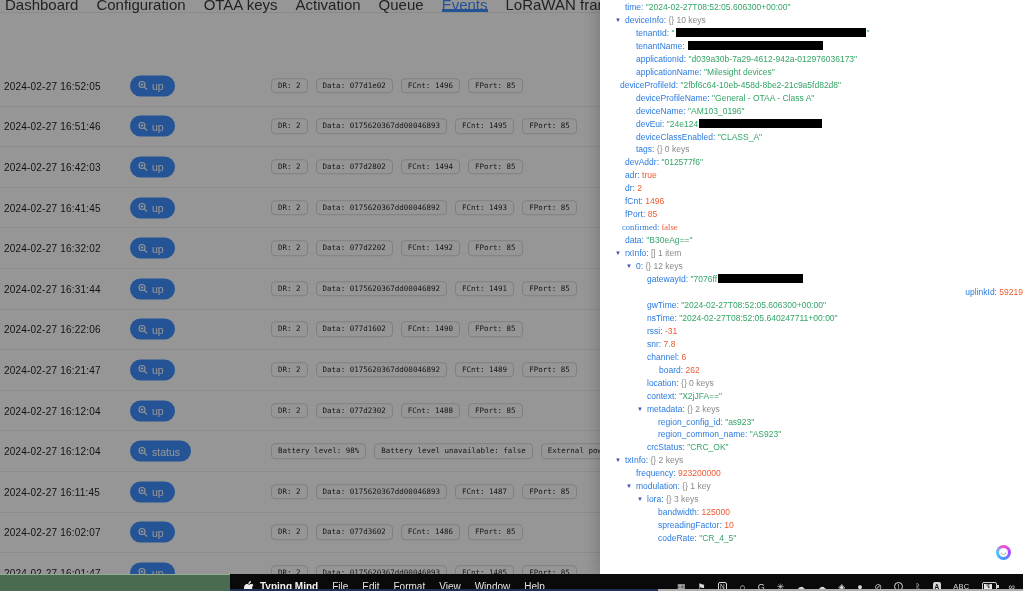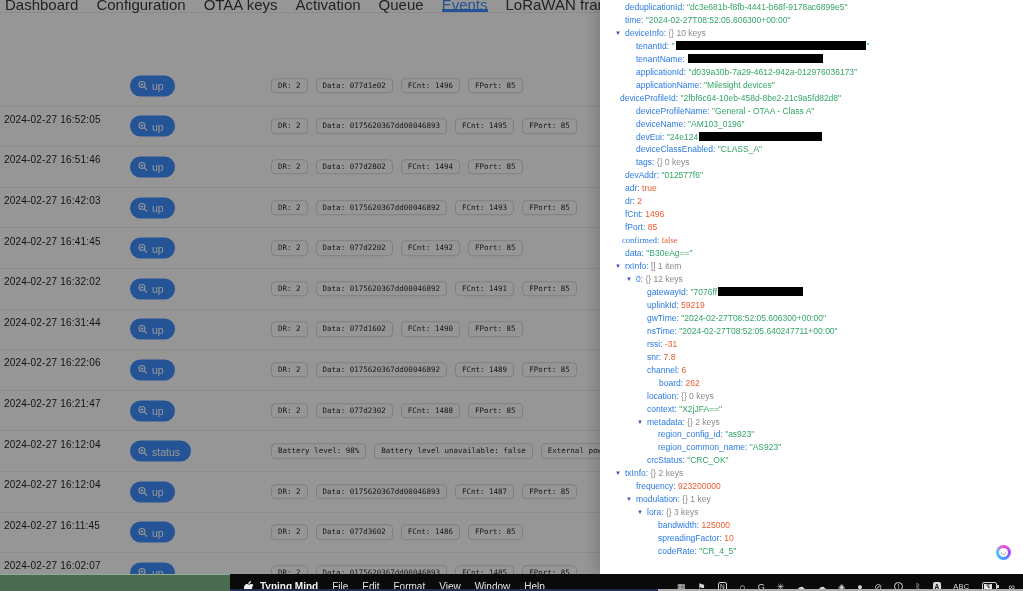--- a/index.html
+++ b/index.html
@@ -8,21 +8,21 @@
           font-family:"Liberation Sans",sans-serif;-webkit-font-smoothing:antialiased;}
   
   .tabbar{position:absolute;top:0;left:0;width:600px;height:12px;border-bottom:1px solid #ececec;
           padding-left:5px;white-space:nowrap;}
   .tab{position:relative;display:inline-block;margin-right:18px;font-size:15px;color:#3a3a3a;top:-4px;cursor:pointer;}
   .tab.active{color:var(--accent);}
   .tab .ink{position:absolute;left:0;right:0;top:13px;height:2.5px;background:var(--accent);display:block;}
   
   .table{position:absolute;top:66px;left:0;width:600px;}
   .row{position:relative;height:39.6px;border-bottom:1px solid var(--rowLine);}
-  .rtime{position:absolute;left:4px;top:50%;transform:translateY(-50%);font-size:10px;color:#1f1f1f;letter-spacing:.2px;margin-top:33px;}
+  .rtime{position:absolute;left:4px;top:50%;transform:translateY(-50%);font-size:10px;color:#1f1f1f;letter-spacing:.2px;}
   .rbtn{position:absolute;left:130px;top:50%;transform:translateY(-50%);display:inline-flex;align-items:center;gap:4px;
         background:var(--accent);color:#fff;border:none;border-radius:11px;height:21px;padding:0 11px 0 8px;
         font-family:"Liberation Sans",sans-serif;font-size:10.5px;cursor:pointer;}
   .rchips{position:absolute;left:271px;top:50%;transform:translateY(-50%);display:flex;gap:8px;}
   .chip{font-family:"DejaVu Sans Mono",monospace;font-size:7.5px;line-height:1;padding:3px 6px;
         border:1px solid var(--chipBorder);border-radius:4px;background:#fff;color:#2b2b2b;white-space:nowrap;}
   
   .mask{position:absolute;top:0;left:0;width:600px;height:574px;background:var(--maskColor);cursor:pointer;}
   
   .drawer{position:absolute;top:0;left:600px;width:423px;height:574px;background:#fff;
@@ -301,21 +301,20 @@
           <span class="chip">FCnt: 1485</span>
           <span class="chip">FPort: 85</span>
         </span>
       </div>
     </div>
 
   <div class="mask"></div>
 
   <div class="drawer">
     <div class="jtree">
-        <div class="jline" style="padding-left: 25px;"><span class="jkey">deduplicationId:</span> <span class="jstr">"dc3e681b-f8fb-4441-b68f-9178ac6899e5"</span></div>
         <div class="jline" style="padding-left: 25px;"><span class="jkey">time:</span> <span class="jstr">"2024-02-27T08:52:05.606300+00:00"</span></div>
         <div class="jline" style="padding-left: 25px;"><span class="jarrow">▼</span><span class="jkey">deviceInfo:</span> <span class="jmeta">{} 10 keys</span></div>
         <div class="jline" style="padding-left: 36px;"><span class="jkey">tenantId:</span> <span class="jstr">"</span><span class="redact" style="width: 190px;"></span><span class="jstr">"</span></div>
         <div class="jline" style="padding-left: 36px;"><span class="jkey">tenantName:</span> <span class="redact" style="width: 135px;"></span></div>
         <div class="jline" style="padding-left: 36px;"><span class="jkey">applicationId:</span> <span class="jstr">"d039a30b-7a29-4612-942a-012976036173"</span></div>
         <div class="jline" style="padding-left: 36px;"><span class="jkey">applicationName:</span> <span class="jstr">"Milesight devices"</span></div>
         <div class="jline" style="padding-left: 20px;"><span class="jkey">deviceProfileId:</span> <span class="jstr">"2fbf6c64-10eb-458d-8be2-21c9a5fd82d8"</span></div>
         <div class="jline" style="padding-left: 36px;"><span class="jkey">deviceProfileName:</span> <span class="jstr">"General - OTAA - Class A"</span></div>
         <div class="jline" style="padding-left: 36px;"><span class="jkey">deviceName:</span> <span class="jstr">"AM103_0196"</span></div>
         <div class="jline" style="padding-left: 36px;"><span class="jkey">devEui:</span> <span class="jstr">"24e124</span><span class="redact" style="width: 123px;"></span></div>
@@ -324,21 +323,21 @@
         <div class="jline" style="padding-left: 25px;"><span class="jkey">devAddr:</span> <span class="jstr">"012577f6"</span></div>
         <div class="jline" style="padding-left: 25px;"><span class="jkey">adr:</span> <span class="jnum">true</span></div>
         <div class="jline" style="padding-left: 25px;"><span class="jkey">dr:</span> <span class="jnum">2</span></div>
         <div class="jline" style="padding-left: 25px;"><span class="jkey">fCnt:</span> <span class="jnum">1496</span></div>
         <div class="jline" style="padding-left: 25px;"><span class="jkey">fPort:</span> <span class="jnum">85</span></div>
         <div class="jline" style="padding-left: 22px; font-family: Liberation Serif, serif;"><span class="jkey">confirmed:</span> <span class="jnum">false</span></div>
         <div class="jline" style="padding-left: 25px;"><span class="jkey">data:</span> <span class="jstr">"B30eAg=="</span></div>
         <div class="jline" style="padding-left: 25px;"><span class="jarrow">▼</span><span class="jkey">rxInfo:</span> <span class="jmeta">[] 1 item</span></div>
         <div class="jline" style="padding-left: 36px;"><span class="jarrow">▼</span><span class="jkey">0:</span> <span class="jmeta">{} 12 keys</span></div>
         <div class="jline" style="padding-left: 47px;"><span class="jkey">gatewayId:</span> <span class="jstr">"7076ff</span><span class="redact" style="width: 85px;"></span></div>
-        <div class="jline" style="padding-left: 47px;"><span class="jkey">uplinkId:</span> <span class="jnum">59219</span></div>
+        <div class="jline" style="padding-left: 47px; text-align: right;"><span class="jkey">uplinkId:</span> <span class="jnum">59219</span></div>
         <div class="jline" style="padding-left: 47px;"><span class="jkey">gwTime:</span> <span class="jstr">"2024-02-27T08:52:05.606300+00:00"</span></div>
         <div class="jline" style="padding-left: 47px;"><span class="jkey">nsTime:</span> <span class="jstr">"2024-02-27T08:52:05.640247711+00:00"</span></div>
         <div class="jline" style="padding-left: 47px;"><span class="jkey">rssi:</span> <span class="jnum">-31</span></div>
         <div class="jline" style="padding-left: 47px;"><span class="jkey">snr:</span> <span class="jnum">7.8</span></div>
         <div class="jline" style="padding-left: 47px;"><span class="jkey">channel:</span> <span class="jnum">6</span></div>
         <div class="jline" style="padding-left: 59px;"><span class="jkey">board:</span> <span class="jnum">262</span></div>
         <div class="jline" style="padding-left: 47px;"><span class="jkey">location:</span> <span class="jmeta">{} 0 keys</span></div>
         <div class="jline" style="padding-left: 47px;"><span class="jkey">context:</span> <span class="jstr">"X2jJFA=="</span></div>
         <div class="jline" style="padding-left: 47px;"><span class="jarrow">▼</span><span class="jkey">metadata:</span> <span class="jmeta">{} 2 keys</span></div>
         <div class="jline" style="padding-left: 58px;"><span class="jkey">region_config_id:</span> <span class="jstr">"as923"</span></div>

